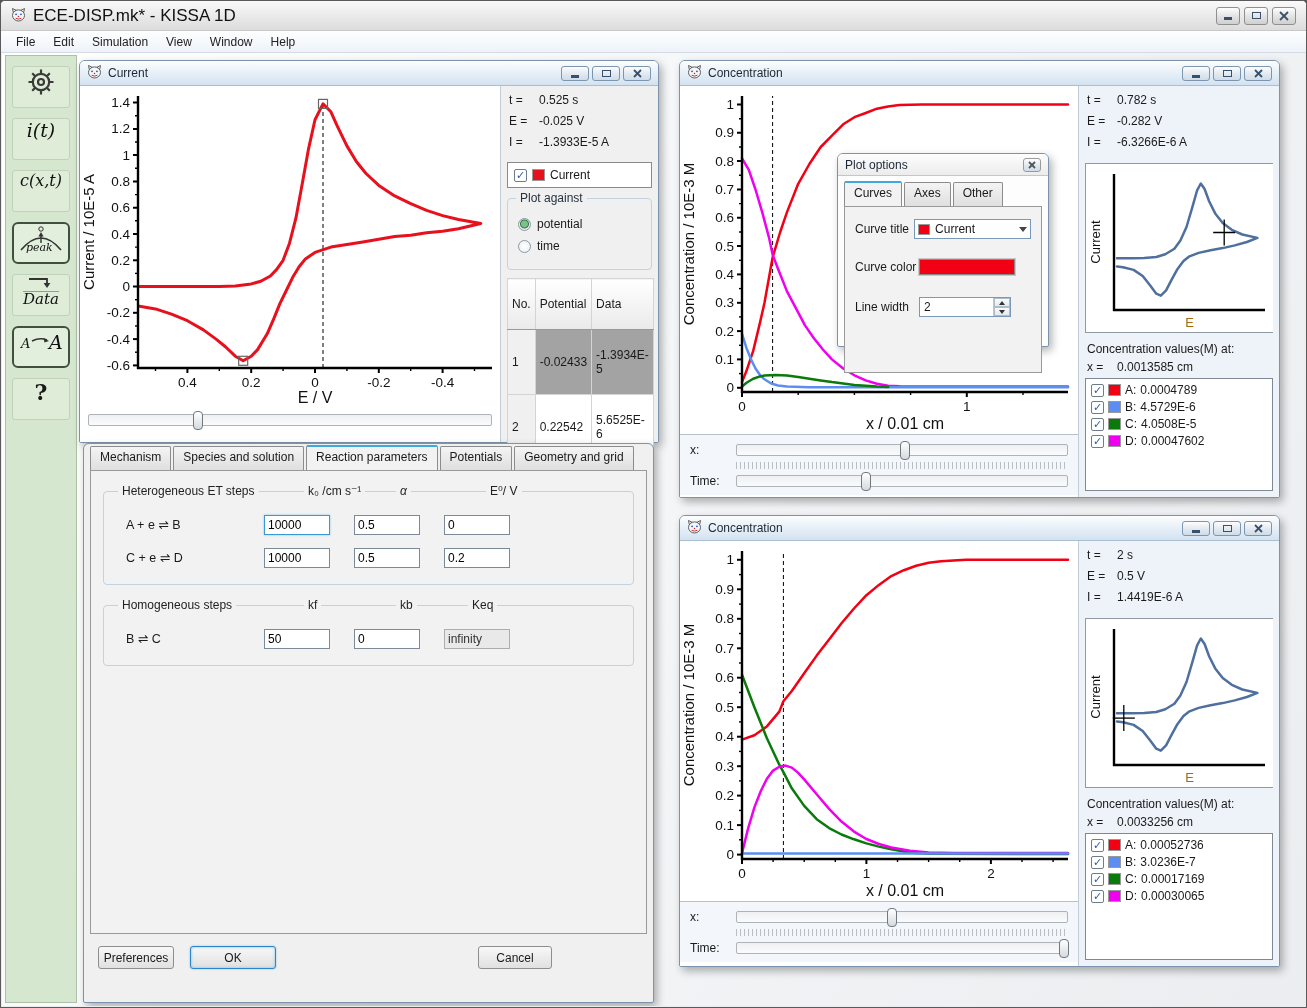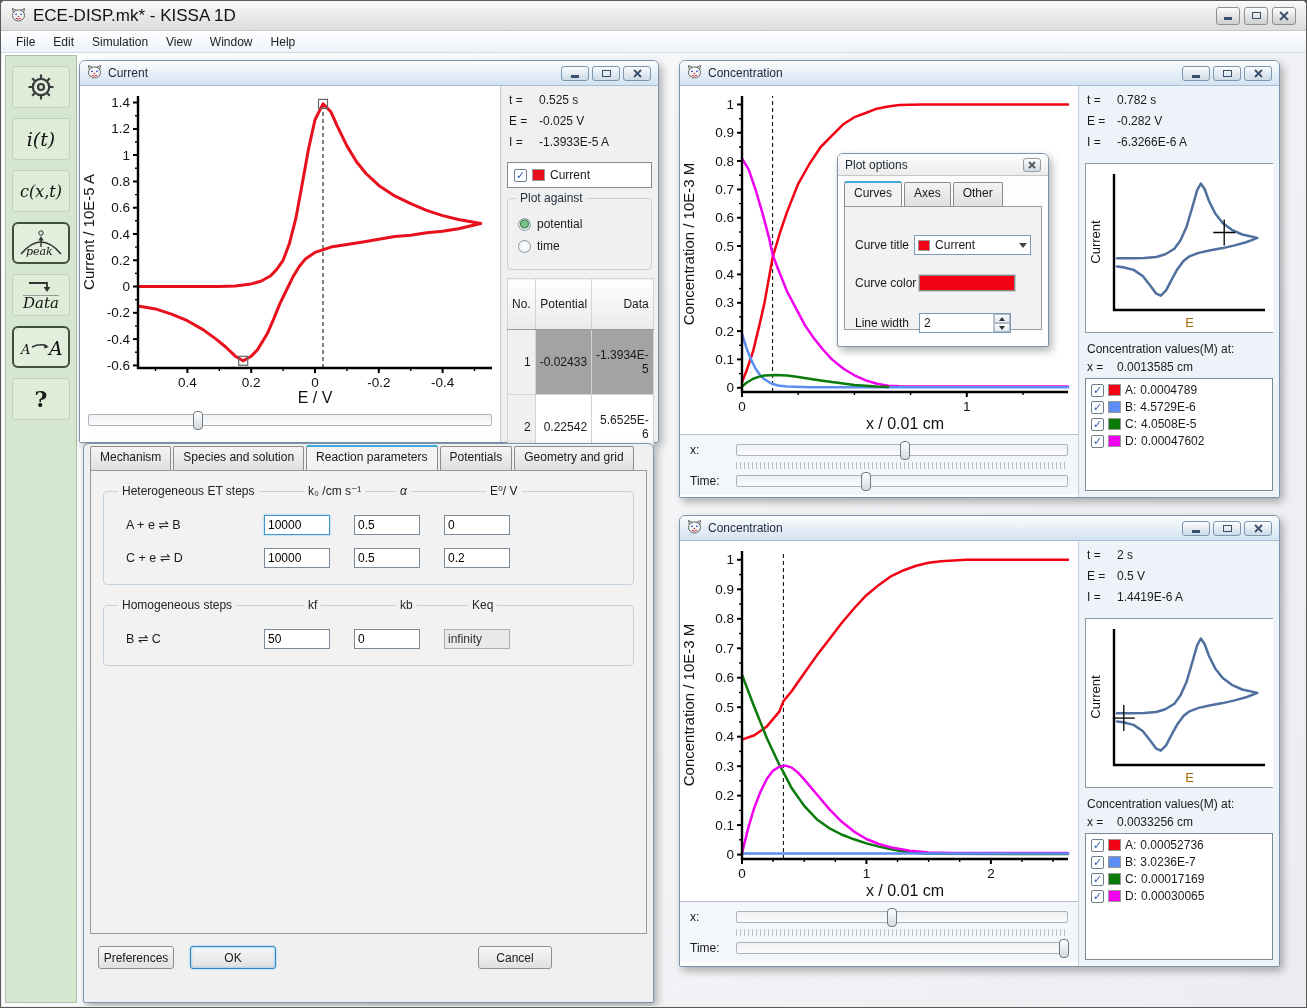--- a/index.html
+++ b/index.html
@@ -10,21 +10,21 @@
   .app-titlebar { height:30px; display:flex; align-items:center; gap:7px; padding:0 10px; background:linear-gradient(#fafafa,#ececec 45%,#dcdcdc); border-bottom:1px solid #c8c8c8; }
   .app-title { font-size:17px; color:#111; }
   .app-caps { margin-left:auto; display:flex; gap:4px; }
   .app-cap { width:24px; height:18px; border:1px solid #8f8f8f; border-radius:3px; background:linear-gradient(#fdfdfd,#e4e4e4 50%,#d0d0d0); display:flex; align-items:center; justify-content:center; }
   .menubar { height:22px; display:flex; align-items:center; padding:0 6px; background:linear-gradient(#fdfeff,#eef3f9); border-bottom:1px solid #d4dbe2; }
   .menu-item { padding:2px 9px; color:#222; }
   .client { position:absolute; top:52px; left:1px; right:1px; bottom:1px; background:linear-gradient(115deg,#ffffff,#f5f6f8 45%,#ebedf0); overflow:hidden; }
 
   
   .side-toolbar { position:absolute; left:3px; top:2px; width:72px; height:948px; background:#d6e7d0; border:1px solid #adc0a7; }
-  .tb-btn { width:58px; height:42px; margin:10px auto 0; display:flex; flex-direction:column; align-items:center; justify-content:center; background:#deecd8; border:1px solid #c0d2b9; border-radius:3px; }
+  .tb-btn { width:58px; height:42px; margin:10px auto 0; display:flex; flex-direction:column; align-items:center; justify-content:flex-start; background:#deecd8; border:1px solid #c0d2b9; border-radius:3px; }
   .tb-btn.pressed { border:2px solid #41503d; border-radius:6px; background:#e2efdc; }
   .tb-math { font-family:"DejaVu Serif","Liberation Serif",serif; font-style:italic; font-size:19px; color:#111; }
 
   
   .cwin { position:absolute; background:#f0f0f0; border:1px solid #7d93ab; border-radius:6px 6px 2px 2px; box-shadow:3px 4px 9px rgba(0,0,0,.3); }
   .cw-title { height:25px; display:flex; align-items:center; gap:6px; padding:0 7px; background:linear-gradient(#fcfdfe,#e9f1f8 45%,#d3e2f1); border-bottom:1px solid #a9bed3; border-radius:5px 5px 0 0; color:#1c2835; }
   .caps { margin-left:auto; display:flex; gap:3px; }
   .cap { width:28px; height:15px; border:1px solid #7b96ae; border-radius:3px; background:linear-gradient(#fdfdfd,#e3eaf1 50%,#cfdce8); display:flex; align-items:center; justify-content:center; }
   .g-min { width:8px; height:3px; background:#38506b; margin-top:6px; }
   .g-max { width:9px; height:7px; border:1.5px solid #38506b; }
@@ -45,21 +45,21 @@
   .leg-row { display:flex; align-items:center; gap:5px; }
   .checkbox { width:13px; height:13px; background:#fff; border:1px solid #6f7d8a; border-radius:2px; color:#2a5db0; font-size:11px; font-weight:bold; line-height:11px; text-align:center; }
   .checkbox.on::after { content:"✓"; }
   .swatch { width:13px; height:12px; border:1px solid #999; }
   .groupbox { position:relative; margin:2px 6px 8px; border:1px solid #c3d2de; border-radius:4px; padding:14px 8px 8px; }
   .gb-label { position:absolute; top:-8px; left:8px; background:#f0f0f0; padding:0 4px; color:#25323f; }
   .radio-row { display:flex; align-items:center; gap:6px; margin:4px 2px 8px; }
   .radio { width:13px; height:13px; border:1px solid #8b97a2; border-radius:50%; background:radial-gradient(#fff,#e9edf0); }
   .radio.on { background:radial-gradient(circle at 50% 45%,#7cc08b 0 3px,#2f7a3f 4px,#e9edf0 5px); }
   table.datatable { border-collapse:collapse; margin:0 6px; background:#fff; border:1px solid #8a8a8a; }
-  .datatable th, .datatable td { border:1px solid #d4d4d4; font-weight:normal; text-align:right; padding:18px 4px; font-size:12px; }
+  .datatable th, .datatable td { border:1px solid #d4d4d4; font-weight:normal; text-align:left; padding:18px 4px; font-size:12px; }
   .datatable th { background:linear-gradient(#ffffff,#eaeaea); border-bottom:1px solid #9a9a9a; }
   .rowhdr { background:#f0f0f0; }
   .sel td { background:#a3a3a3; }
   .sel td.rowhdr { background:#f0f0f0; }
 
   
   .conc-right { width:201px; border-left:1px solid #c2cdd8; background:#eef3f9; display:flex; flex-direction:column; }
   .inset-box { margin:3px 6px; background:#fff; border:1px solid #8f9aa5; }
   .cv-title { padding:6px 8px 2px; }
   .cv-x { padding:2px 8px 4px; display:grid; grid-template-columns:30px auto; }
@@ -722,21 +722,21 @@
               </svg>
             </span>
         </span>
       </div>
       <div style="padding:5px 6px 0">
         <div class="tabs" style="padding:0">
           <span class="tab active">Curves</span>
           <span class="tab">Axes</span>
           <span class="tab">Other</span>
         </div>
-        <div class="tabpanel" style="height:124px;padding-top:28px">
+        <div class="tabpanel" style="height:167px;padding-top:12px">
           <div class="po-row">
             <span class="po-label">Curve title</span>
             <span class="dropdown">
               <span class="swatch" style="width: 12px; height: 11px; background: rgb(242, 0, 19);"></span>
               <span>Current</span>
               <span class="caret"></span>
             </span>
           </div>
           <div class="po-row" style="margin-top:20px">
             <span class="po-label">Curve color</span>

